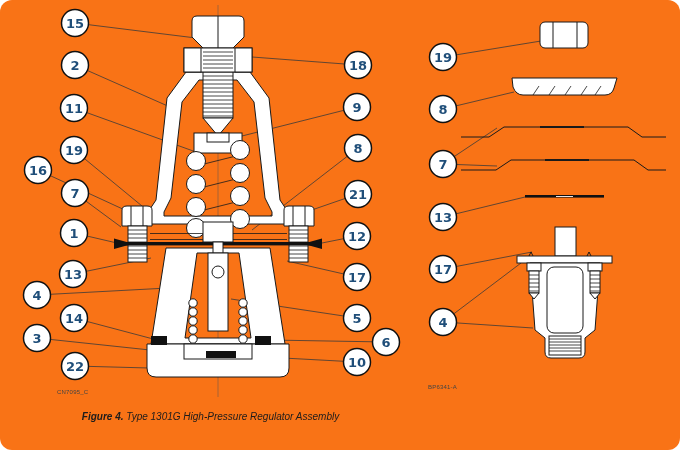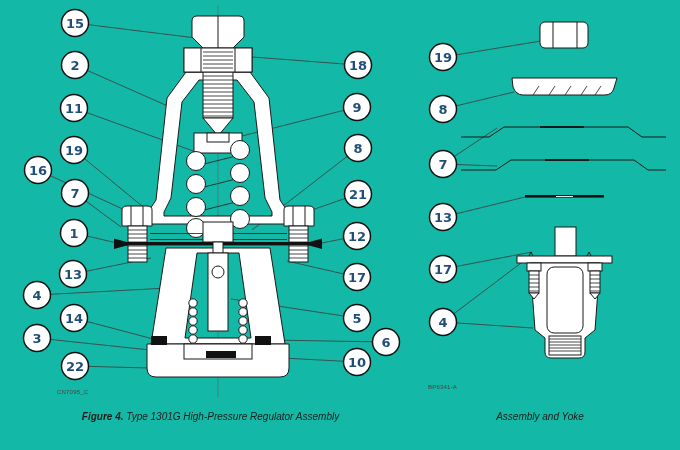--- a/index.html
+++ b/index.html
@@ -1,17 +1,17 @@
 <!DOCTYPE html>
 <html><head>
 <meta charset="utf-8">
 <style>
   html,body{margin:0;padding:0;background:#fff;}
-  .page{position:relative;width:680px;height:450px;background:#14b8a6;overflow:hidden;
-        font-family:"Liberation Sans",sans-serif;}
+  .page{position:relative;width:680px;height:450px;background:#f97316;overflow:hidden;
+        font-family:"Liberation Sans",sans-serif;border-radius:12px;}
   svg{position:absolute;left:0;top:0;}
   .s{stroke:#1a1a1a;stroke-width:1;fill:#ffffff;}
   .sn{stroke:#1a1a1a;stroke-width:1;fill:none;}
   .thr{stroke:#1a1a1a;stroke-width:0.8;fill:none;}
   .ld{stroke:#3a3a3a;stroke-width:0.8;fill:none;}
   .cl{stroke:#555;stroke-width:0.5;}
   .co{fill:#ffffff;stroke:#111;stroke-width:1.5;}
   .cn{fill:#1f4e79;font-family:"DejaVu Sans",sans-serif;font-weight:bold;font-size:13px;text-anchor:middle;}
   .blk{fill:#111;stroke:none;}
   .cap{position:absolute;font-size:10px;font-style:italic;color:#1c1c1c;text-align:center;line-height:11.5px;}
@@ -327,16 +327,15 @@
     </g>
   </g>
 </svg>
 
 <div class="code" style="left:57px;top:389px">CN7095_C</div>
 <div class="code" style="left:428px;top:384px">BP6341-A</div>
 
 <div class="cap" style="left:30px;top:411px;width:345px"><b>Figure 4.</b><span> Type 1301G High-Pressure Regulator Assembly</span></div>
 
 <div class="cap" style="left:400px;top:411px;width:280px">
-  <div>Assembly and Yoke</div>
 </div>
 
 </div>
 
 </body></html>

